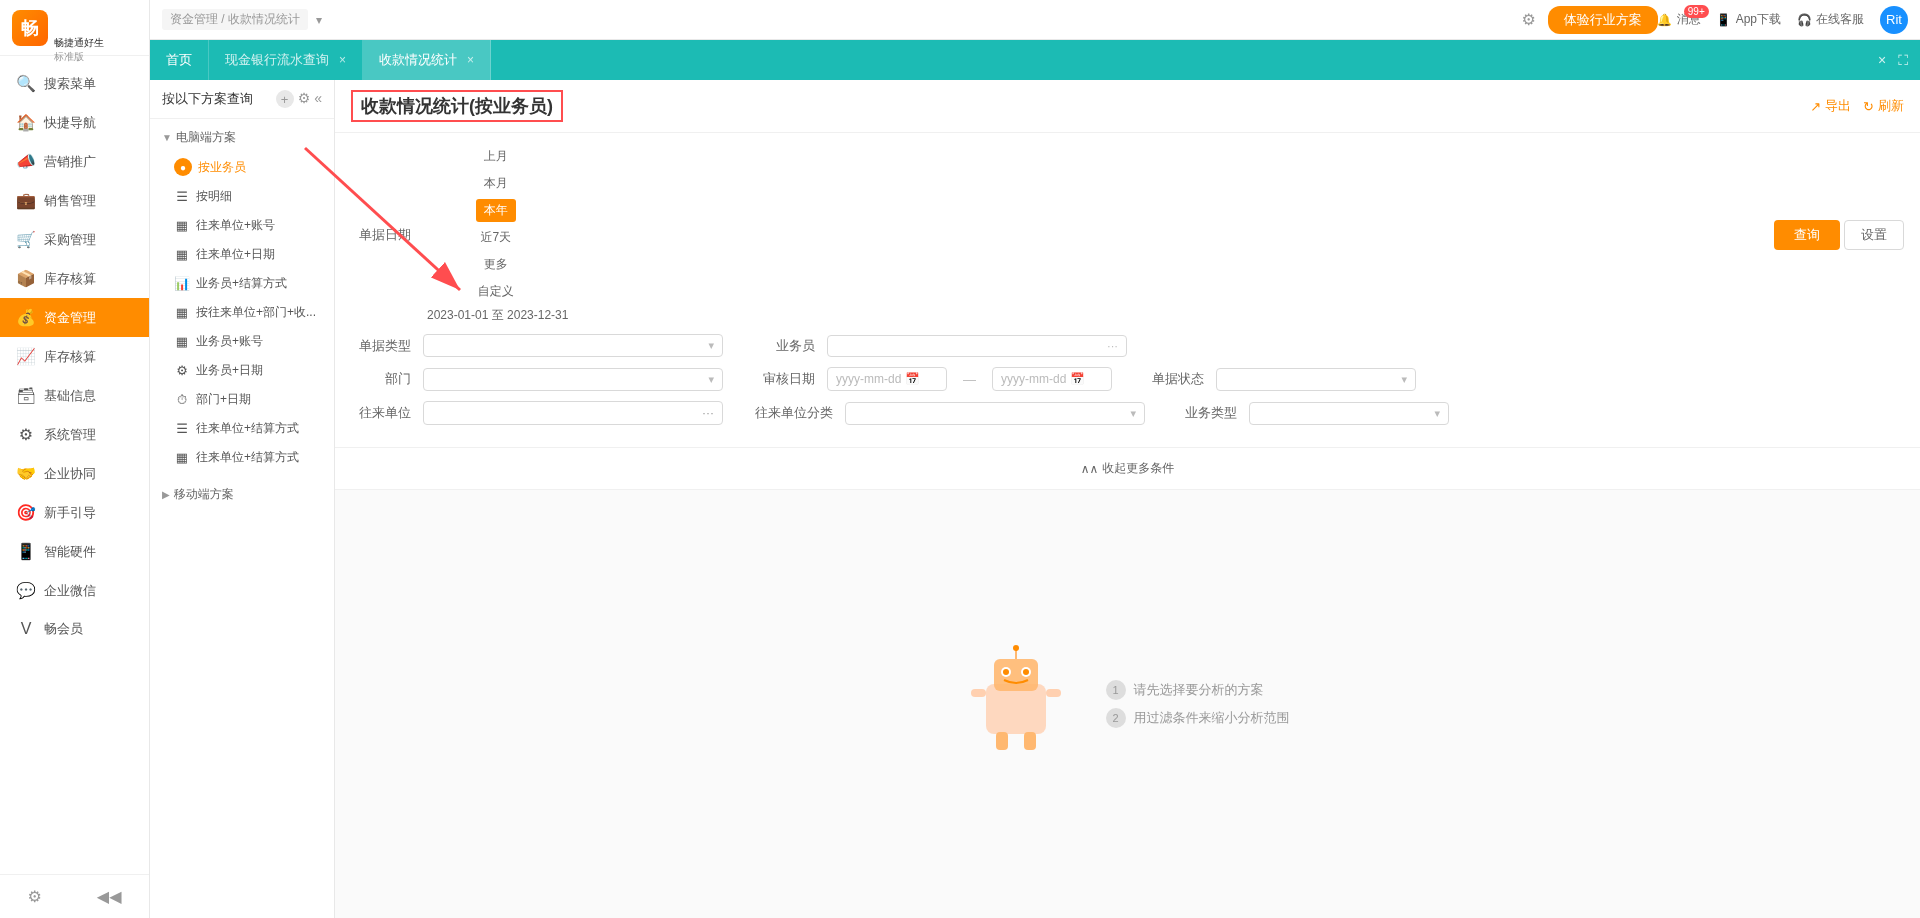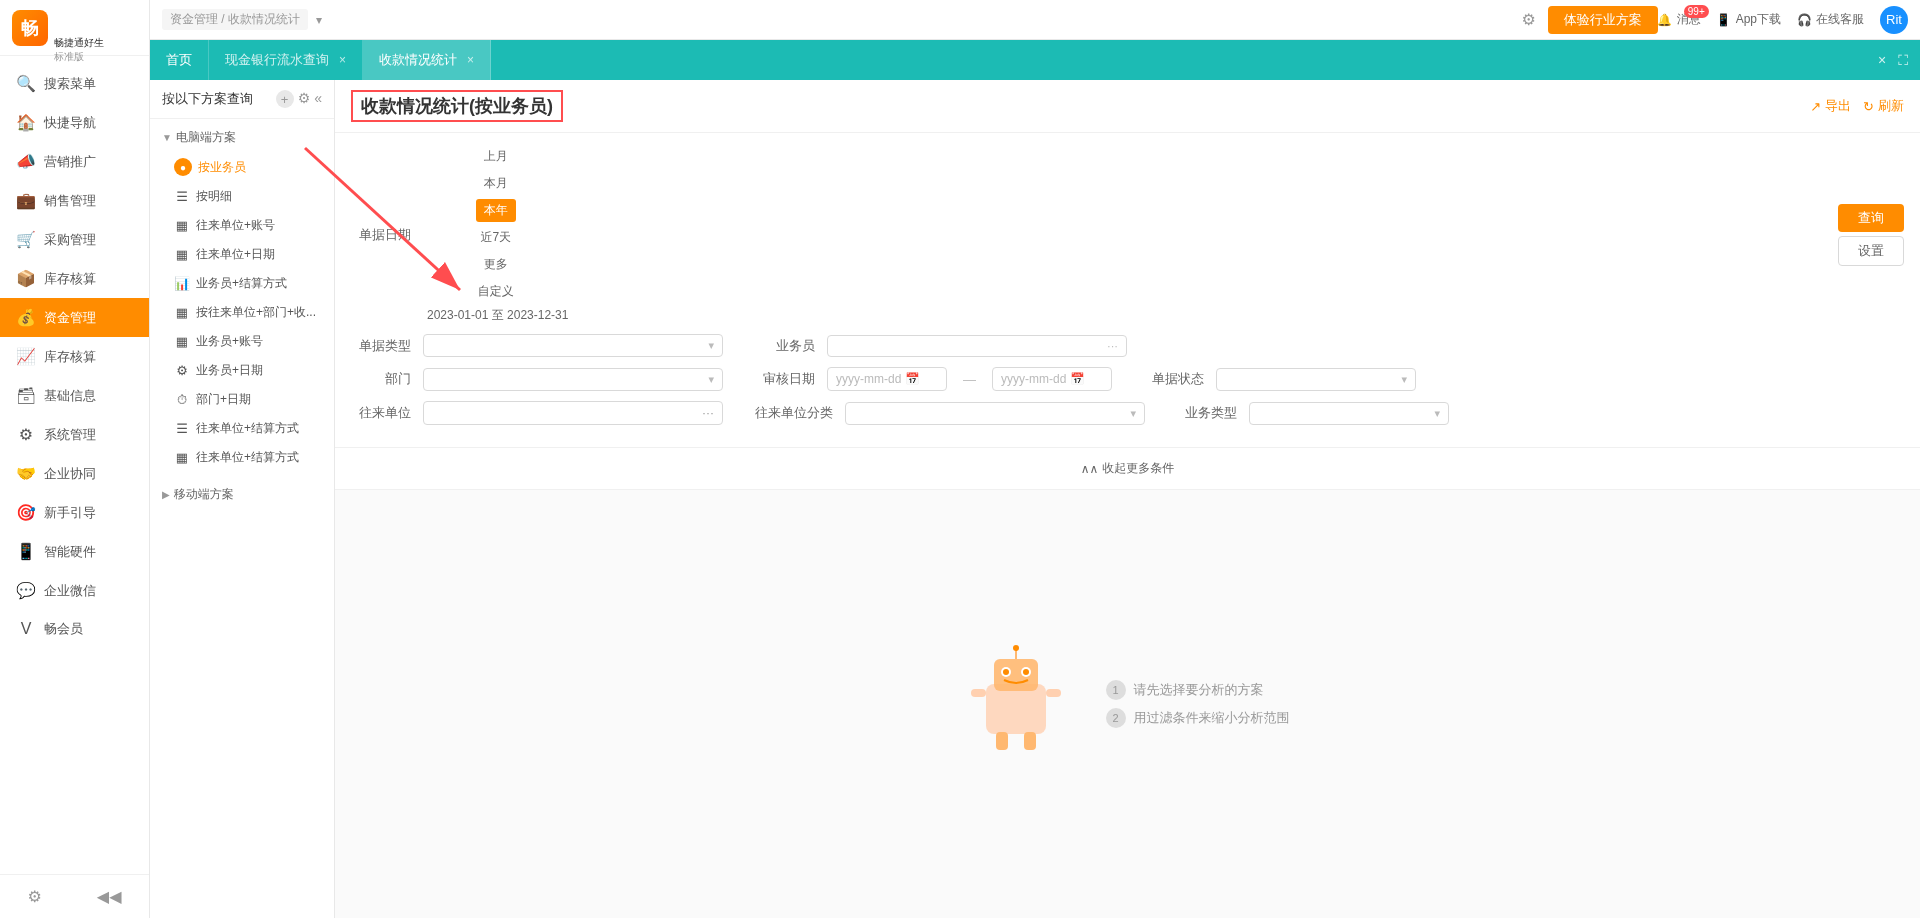--- a/index.html
+++ b/index.html
@@ -31,21 +31,21 @@
       padding: 2px 8px;
       border-radius: 3px;
     }
     .top-header .chevron-icon { color: #999; font-size: 12px; }
     .top-header .settings-icon { color: #999; font-size: 16px; cursor: pointer; margin-right: 12px; }
     .top-header .trial-btn {
       background: #ff8c00;
       color: #fff;
       border: none;
       padding: 5px 16px;
-      border-radius: 4px;
+      border-radius: 12px;
       cursor: pointer;
       font-size: 13px;
     }
     .top-header .right-icons {
       display: flex;
       align-items: center;
       gap: 16px;
       margin-left: auto;
     }
     .top-header .notification-area {
@@ -619,21 +619,21 @@
             <span class="filter-label">单据日期</span>
             <div class="filter-date-tabs">
               <span class="date-tab">上月</span>
               <span class="date-tab">本月</span>
               <span class="date-tab active">本年</span>
               <span class="date-tab">近7天</span>
               <span class="date-tab">更多</span>
               <span class="date-tab">自定义</span>
               <span class="date-range">2023-01-01 至 2023-12-31</span>
             </div>
-            <div style="margin-left:auto; display:flex; gap:4px; flex-direction:column;">
+            <div style="margin-left:auto; display:flex; gap:4px; flex-direction:row;">
               <button class="query-btn">查询</button>
               <button class="settings-btn">设置</button>
             </div>
           </div>
 
           <div class="filter-row">
             <span class="filter-label">单据类型</span>
             <div class="filter-select" style="flex:1; max-width:300px;">
               <span></span>
               <span class="select-arrow">▾</span>

